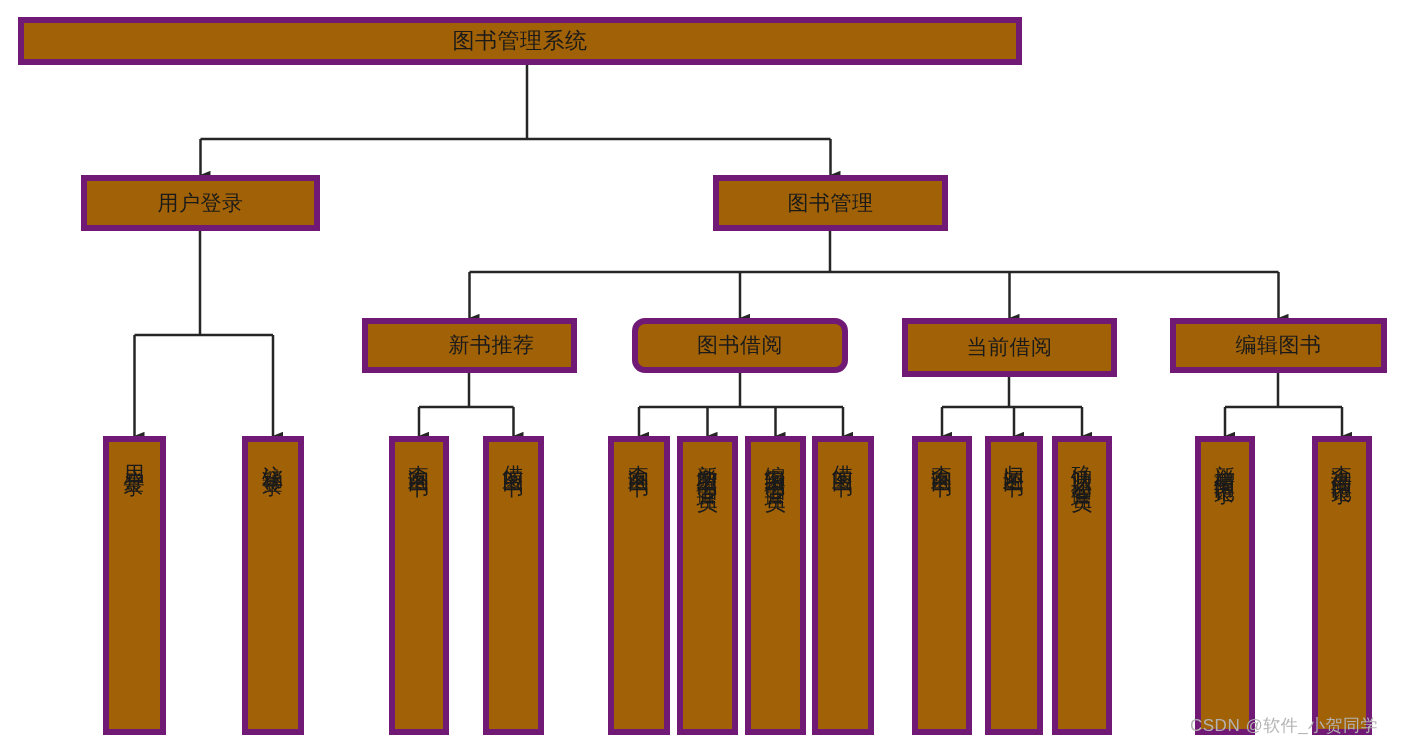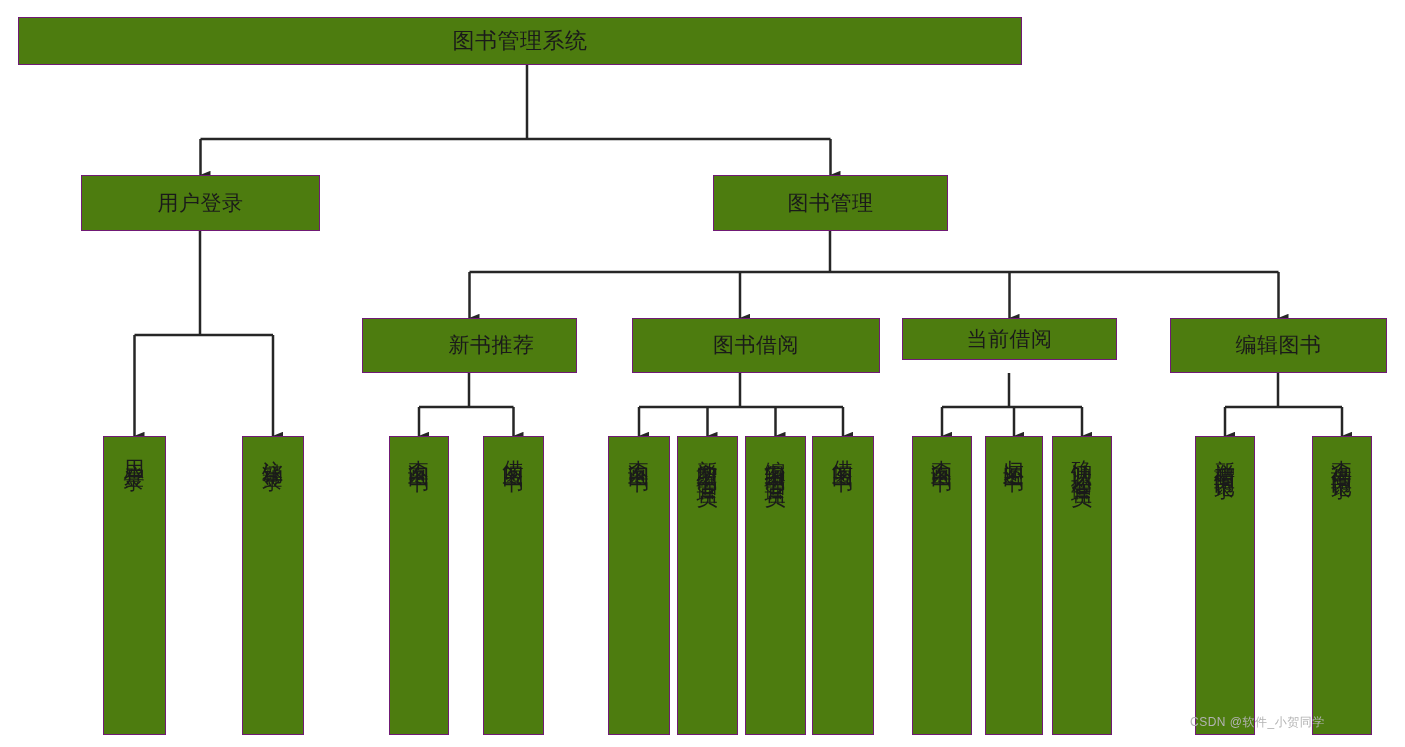--- a/index.html
+++ b/index.html
@@ -21,22 +21,22 @@
   #diagram-svg {
     position: absolute;
     left: 0;
     top: 0;
     width: 1405px;
     height: 747px;
   }
   .node-box {
     position: absolute;
     box-sizing: border-box;
-    background: #4d7c0f;
-    border: 1px solid #701a75;
+    background: #a16207;
+    border: 6px solid #701a75;
     display: flex;
     align-items: center;
     justify-content: center;
     overflow: hidden;
   }
   .node-label {
     color: #1a1a1a;
     text-align: center;
     line-height: 1.18;
     letter-spacing: 0.5px;
@@ -56,21 +56,21 @@
     writing-mode: vertical-rl;
     text-orientation: upright;
     font-size: 21px;
     letter-spacing: 4px;
     line-height: 1;
     white-space: nowrap;
   }
   .watermark {
     position: absolute;
     color: #b3b3b3;
-    font-size: 12px;
+    font-size: 17px;
     letter-spacing: 0.5px;
     white-space: nowrap;
     pointer-events: none;
   }
 </style>
 </head>
 <body>
 
 <div id="diagram-root">
   <svg id="diagram-svg" viewBox="0 0 1405 747" xmlns="http://www.w3.org/2000/svg">
@@ -121,24 +121,24 @@
       </div>
       <div class="node-box horizontal" style="left: 81px; top: 175px; width: 239px; height: 56px;">
         <span class="node-label">用户登录</span>
       </div>
       <div class="node-box horizontal" style="left: 713px; top: 175px; width: 235px; height: 56px; justify-content: center;">
         <span class="node-label">图书管理</span>
       </div>
       <div class="node-box horizontal" style="left: 362px; top: 318px; width: 215px; height: 55px; padding-left: 44px;">
         <span class="node-label">新书推荐</span>
       </div>
-      <div class="node-box horizontal" style="left: 632px; top: 318px; width: 248px; height: 55px;">
+      <div class="node-box horizontal" style="left: 632px; top: 318px; width: 216px; height: 55px; border-radius: 13px;">
         <span class="node-label">图书借阅</span>
       </div>
-      <div class="node-box horizontal" style="left: 902px; top: 318px; width: 215px; height: 42px;">
+      <div class="node-box horizontal" style="left: 902px; top: 318px; width: 215px; height: 59px;">
         <span class="node-label">当前借阅</span>
       </div>
       <div class="node-box horizontal" style="left: 1170px; top: 318px; width: 217px; height: 55px;">
         <span class="node-label">编辑图书</span>
       </div>
       <div class="node-box vertical" style="left: 103px; top: 436px; width: 63px; height: 299px;">
         <span class="node-label">用户登录</span>
       </div>
       <div class="node-box vertical" style="left: 242px; top: 436px; width: 62px; height: 299px;">
         <span class="node-label">注销登录</span>

